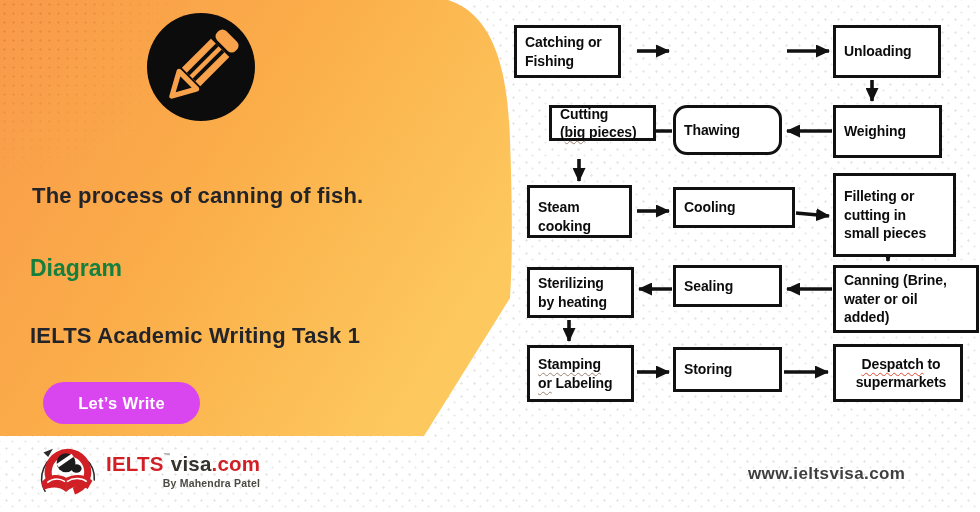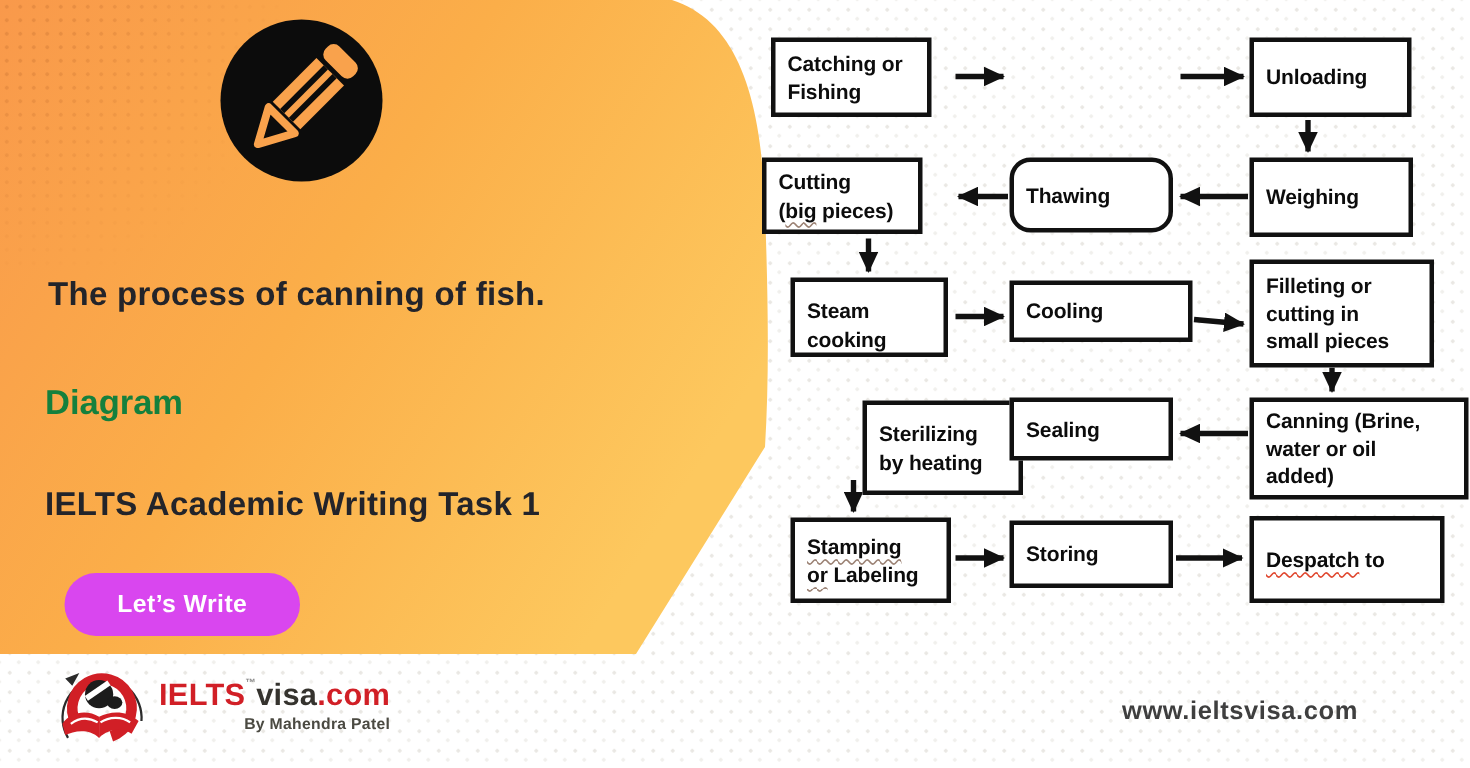--- a/index.html
+++ b/index.html
@@ -151,57 +151,58 @@
       <line x1="637" y1="372" x2="669" y2="372" class="fc-arrow" marker-end="url(#ah)"></line>
       <line x1="784" y1="372" x2="828" y2="372" class="fc-arrow" marker-end="url(#ah)"></line>
     </svg>
 <div class="fc-box" style="left: 514px; top: 25px; width: 107px; height: 53px;">
       <div class="fc-line"><span>Catching or</span></div>
       <div class="fc-line"><span>Fishing</span></div>
     </div>
     <div class="fc-box" style="left: 833px; top: 25px; width: 108px; height: 53px;">
       <div class="fc-line"><span>Unloading</span></div>
     </div>
-    <div class="fc-box" style="left: 508px; top: 105px; width: 107px; height: 51px;">
+    <div class="fc-box" style="left: 549px; top: 105px; width: 107px; height: 36px;">
       <div class="fc-line"><span>Cutting</span></div>
       <div class="fc-line"><span>(</span><span class="sq-gray">big</span><span> pieces)</span></div>
     </div>
     <div class="fc-box" style="left: 673px; top: 105px; width: 109px; height: 50px; border-radius: 14px;">
       <div class="fc-line"><span>Thawing</span></div>
     </div>
     <div class="fc-box" style="left: 833px; top: 105px; width: 109px; height: 53px;">
       <div class="fc-line"><span>Weighing</span></div>
     </div>
     <div class="fc-box" style="left: 527px; top: 185px; width: 105px; height: 53px; justify-content: flex-end;">
       <div class="fc-line"><span>Steam</span></div>
       <div class="fc-line"><span>cooking</span></div>
     </div>
     <div class="fc-box" style="left: 673px; top: 187px; width: 122px; height: 41px;">
       <div class="fc-line"><span>Cooling</span></div>
     </div>
-    <div class="fc-box" style="left: 833px; top: 173px; width: 123px; height: 72px;">
+    <div class="fc-box" style="left: 833px; top: 173px; width: 123px; height: 84px;">
       <div class="fc-line"><span>Filleting or</span></div>
       <div class="fc-line"><span>cutting in</span></div>
       <div class="fc-line"><span>small pieces</span></div>
     </div>
-    <div class="fc-box" style="left: 527px; top: 267px; width: 107px; height: 63px; margin-left: 48px;">
+    <div class="fc-box" style="left: 527px; top: 267px; width: 107px; height: 51px;">
       <div class="fc-line"><span>Sterilizing</span></div>
       <div class="fc-line"><span>by heating</span></div>
     </div>
     <div class="fc-box" style="left: 673px; top: 265px; width: 109px; height: 42px;">
       <div class="fc-line"><span>Sealing</span></div>
     </div>
     <div class="fc-box" style="left: 833px; top: 265px; width: 146px; height: 68px;">
       <div class="fc-line"><span>Canning (Brine,</span></div>
       <div class="fc-line"><span>water or oil</span></div>
       <div class="fc-line"><span>added)</span></div>
     </div>
     <div class="fc-box" style="left: 527px; top: 345px; width: 107px; height: 57px;">
       <div class="fc-line"><span class="sq-gray">Stamping</span></div>
       <div class="fc-line"><span class="sq-gray">or</span><span> Labeling</span></div>
     </div>
     <div class="fc-box" style="left: 673px; top: 347px; width: 109px; height: 45px;">
       <div class="fc-line"><span>Storing</span></div>
     </div>
-    <div class="fc-box" style="left: 833px; top: 344px; width: 130px; height: 58px;">
+    <div class="fc-box" style="left: 833px; top: 344px; width: 130px; height: 58px; text-align: center;">
       <div class="fc-line"><span class="sq-red">Despatch</span><span> to</span></div>
+      <div class="fc-line"><span>supermarkets</span></div>
     </div>
   </div>
 
 </body></html>

